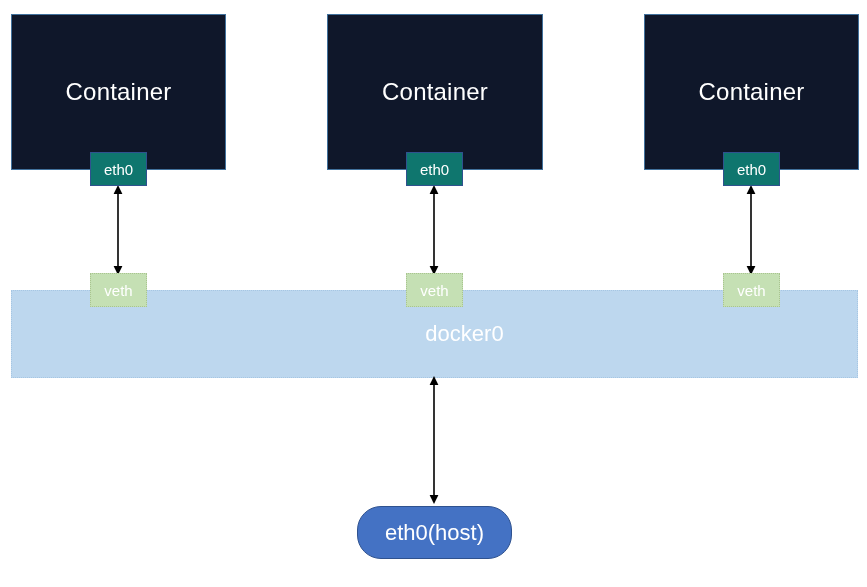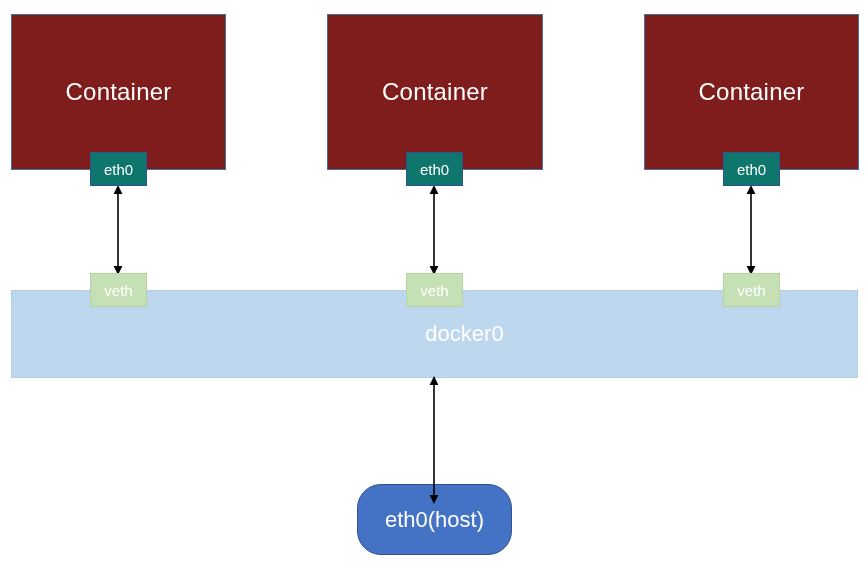--- a/index.html
+++ b/index.html
@@ -18,21 +18,21 @@
     width: 867px;
     height: 587px;
     background: #ffffff;
     overflow: hidden;
   }
 
   
   .container-box {
     position: absolute;
     box-sizing: border-box;
-    background: #7f1d1d;
+    background: #0f172a;
     border: 1px solid #41719c;
     display: flex;
     align-items: center;
     justify-content: center;
     text-align: right;
   }
   .container-label {
     color: #ffffff;
     font-size: 24px;
     font-weight: 400;
@@ -181,17 +181,17 @@
   <div class="veth-box" style="left:723px; top:273px; width:57px; height:34px;">
     <span class="veth-label">veth</span>
   </div>
 
   <svg class="arrow-svg" style="left:426px; top:375px;" width="16" height="130">
     <line x1="8" y1="7" x2="8" y2="123" stroke="#000000" stroke-width="1.6"></line>
     <polygon points="8,1 3.6,10 12.4,10" fill="#000000"></polygon>
     <polygon points="8,129 3.6,120 12.4,120" fill="#000000"></polygon>
   </svg>
 
-  <div class="host-nic-box" style="left:357px; top:484px; width:155px; height:71px;border-radius:24px;">
+  <div class="host-nic-box" style="left:357px; top:506px; width:155px; height:53px;border-radius:24px;">
     <span class="host-nic-label">eth0(host)</span>
   </div>
 
 </div>
 
 </body></html>

